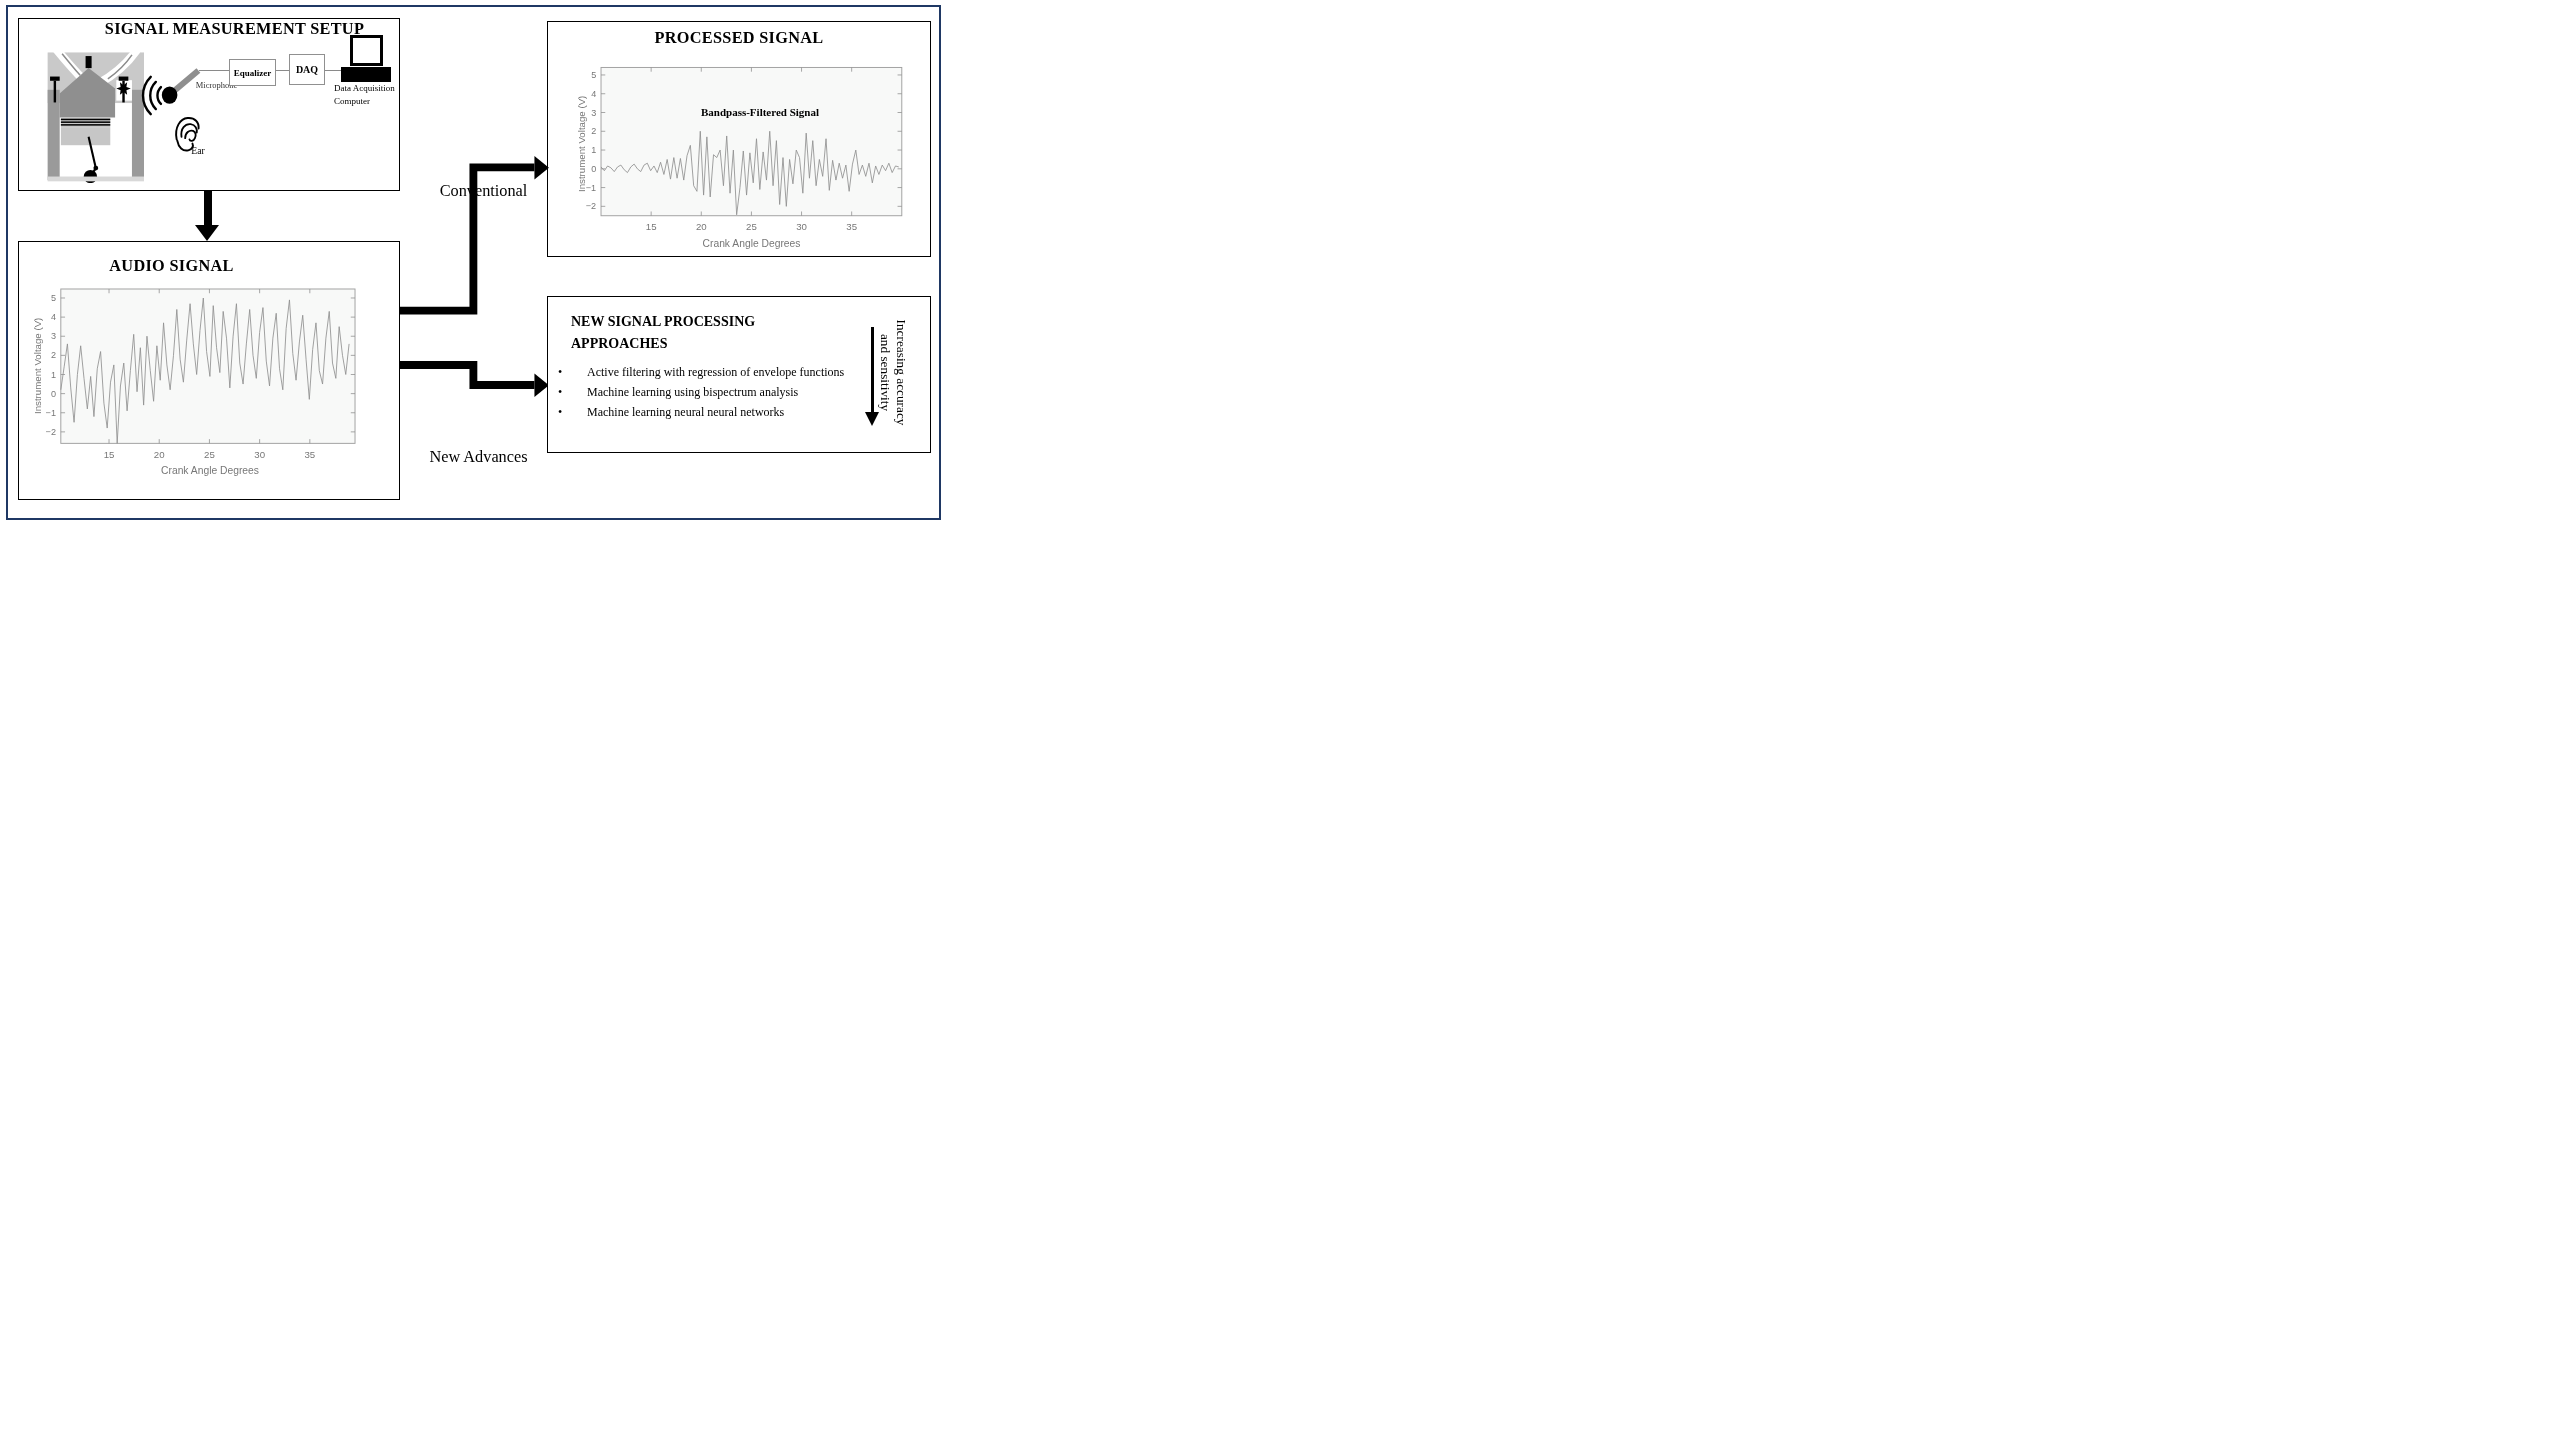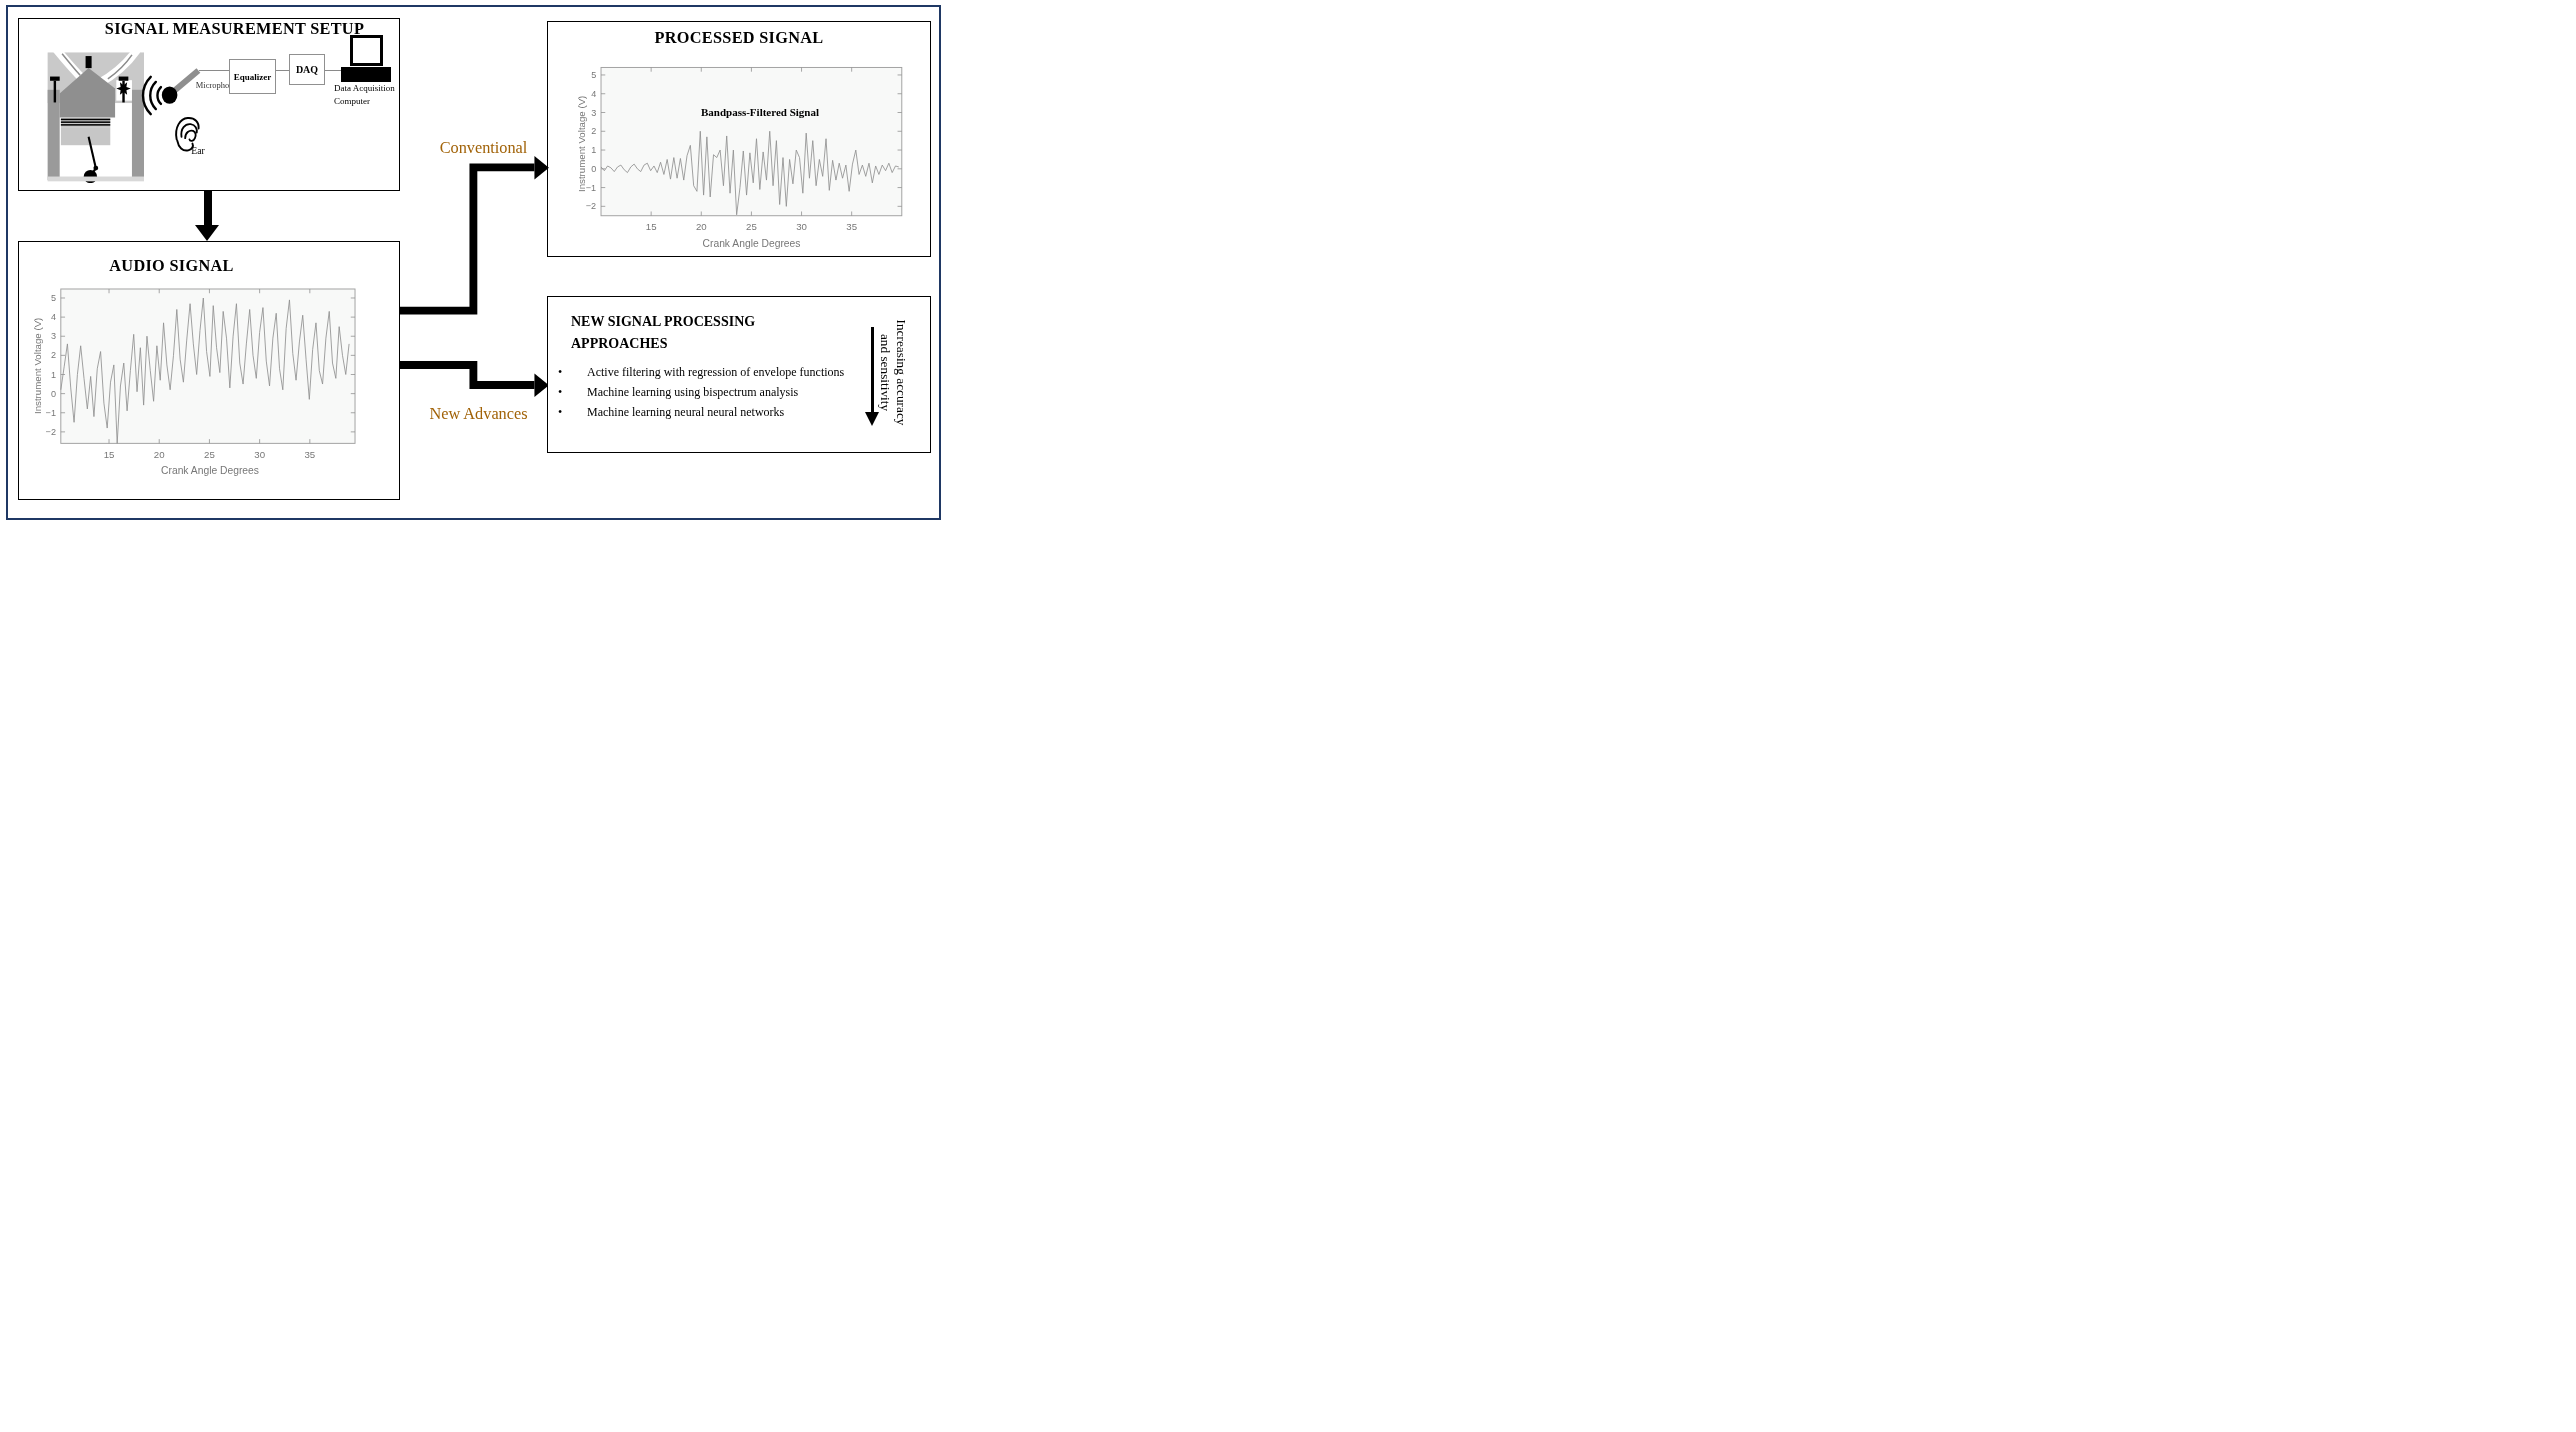--- a/index.html
+++ b/index.html
@@ -16,21 +16,21 @@
     border: 2.4px solid #1f3864; background: #ffffff;
   }
   .box {
     position: absolute; border: 1.8px solid #000; background: #ffffff;
   }
   .panel-title {
     position: absolute; text-align: center; font-weight: bold; color: #000;
     font-size: 16.3px; letter-spacing: 0.3px; white-space: nowrap;
   }
   .flow-label {
-    position: absolute; text-align: center; font-size: 16.3px; color: #a16207; white-space: nowrap;
+    position: absolute; text-align: center; font-size: 16.3px; color: #000000; white-space: nowrap; margin-top: 43px;
   }
   
   .wire { position: absolute; height: 1.2px; background: #8a8a8a; }
   .small-box {
     position: absolute; border: 1.2px solid #909090; background: #fff;
     display: flex; align-items: center; justify-content: center;
     font-weight: bold; color: #000;
   }
   .monitor {
     position: absolute; left: 350px; top: 35px; width: 33px; height: 31px;
@@ -120,21 +120,21 @@
 
   <svg class="chart-svg" style="left:173px; top:115px;" width="28" height="39" viewBox="0 0 46 64">
     <path d="M6,40 C2,20 12,6 24,5 C36,4 43,12 42,22" stroke="#000" stroke-width="3.2" fill="none" stroke-linecap="round"></path>
     <path d="M14,36 C12,22 20,14 29,15 C37,16 40,23 39,29" stroke="#000" stroke-width="3" fill="none" stroke-linecap="round"></path>
     <path d="M20,38 C20,29 27,24 33,26 C38,28 38,34 36,38 C34,43 28,44 27,40" stroke="#000" stroke-width="3" fill="none" stroke-linecap="round"></path>
     <path d="M7,42 C9,53 16,60 25,58 C32,56 34,51 32,47" stroke="#000" stroke-width="3.2" fill="none" stroke-linecap="round"></path>
   </svg>
   <div class="ear-label">Ear</div>
 
   <div class="wire" style="left:199px; top:70px; width:30px;"></div>
-  <div class="small-box" style="left:229px; top:59px; width:47px; height:35px; font-size:9px;">
+  <div class="small-box" style="left:229px; top:59px; width:47px; height:27px; font-size:9px;">
     <span>Equalizer</span>
   </div>
   <div class="wire" style="left:276px; top:70px; width:12.7px;"></div>
   <div class="small-box" style="left:289px; top:54px; width:36px; height:31px; font-size:10px;">
     <span>DAQ</span>
   </div>
   <div class="wire" style="left:325px; top:70px; width:15.7px;"></div>
   <div class="monitor"></div>
   <div class="computer-base"></div>
   <div class="computer-label">

